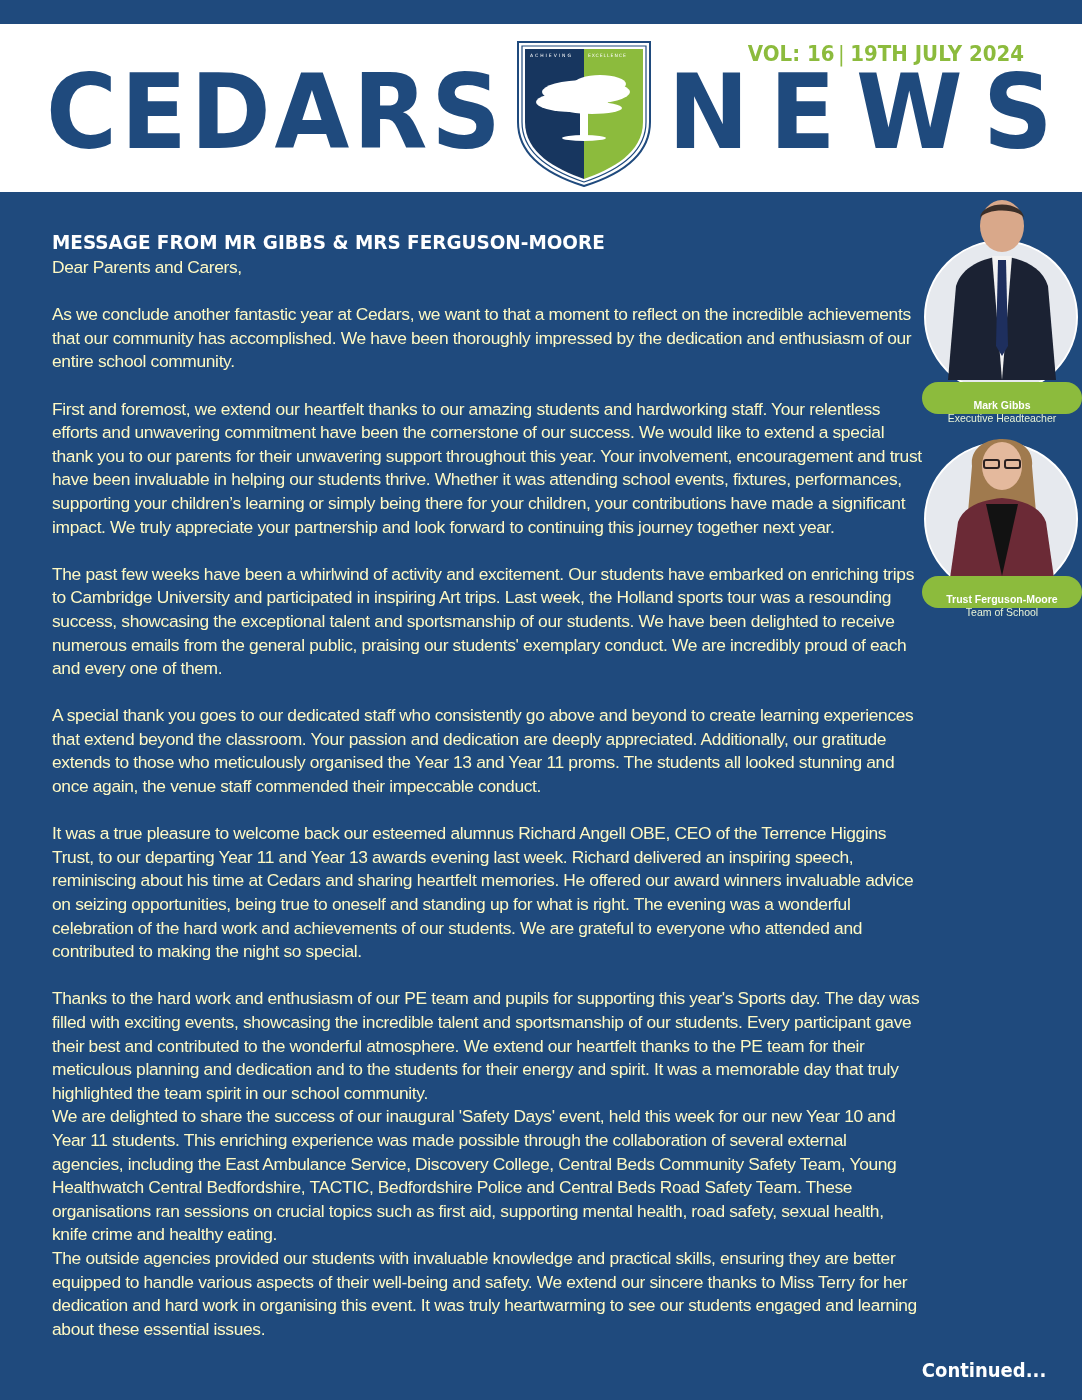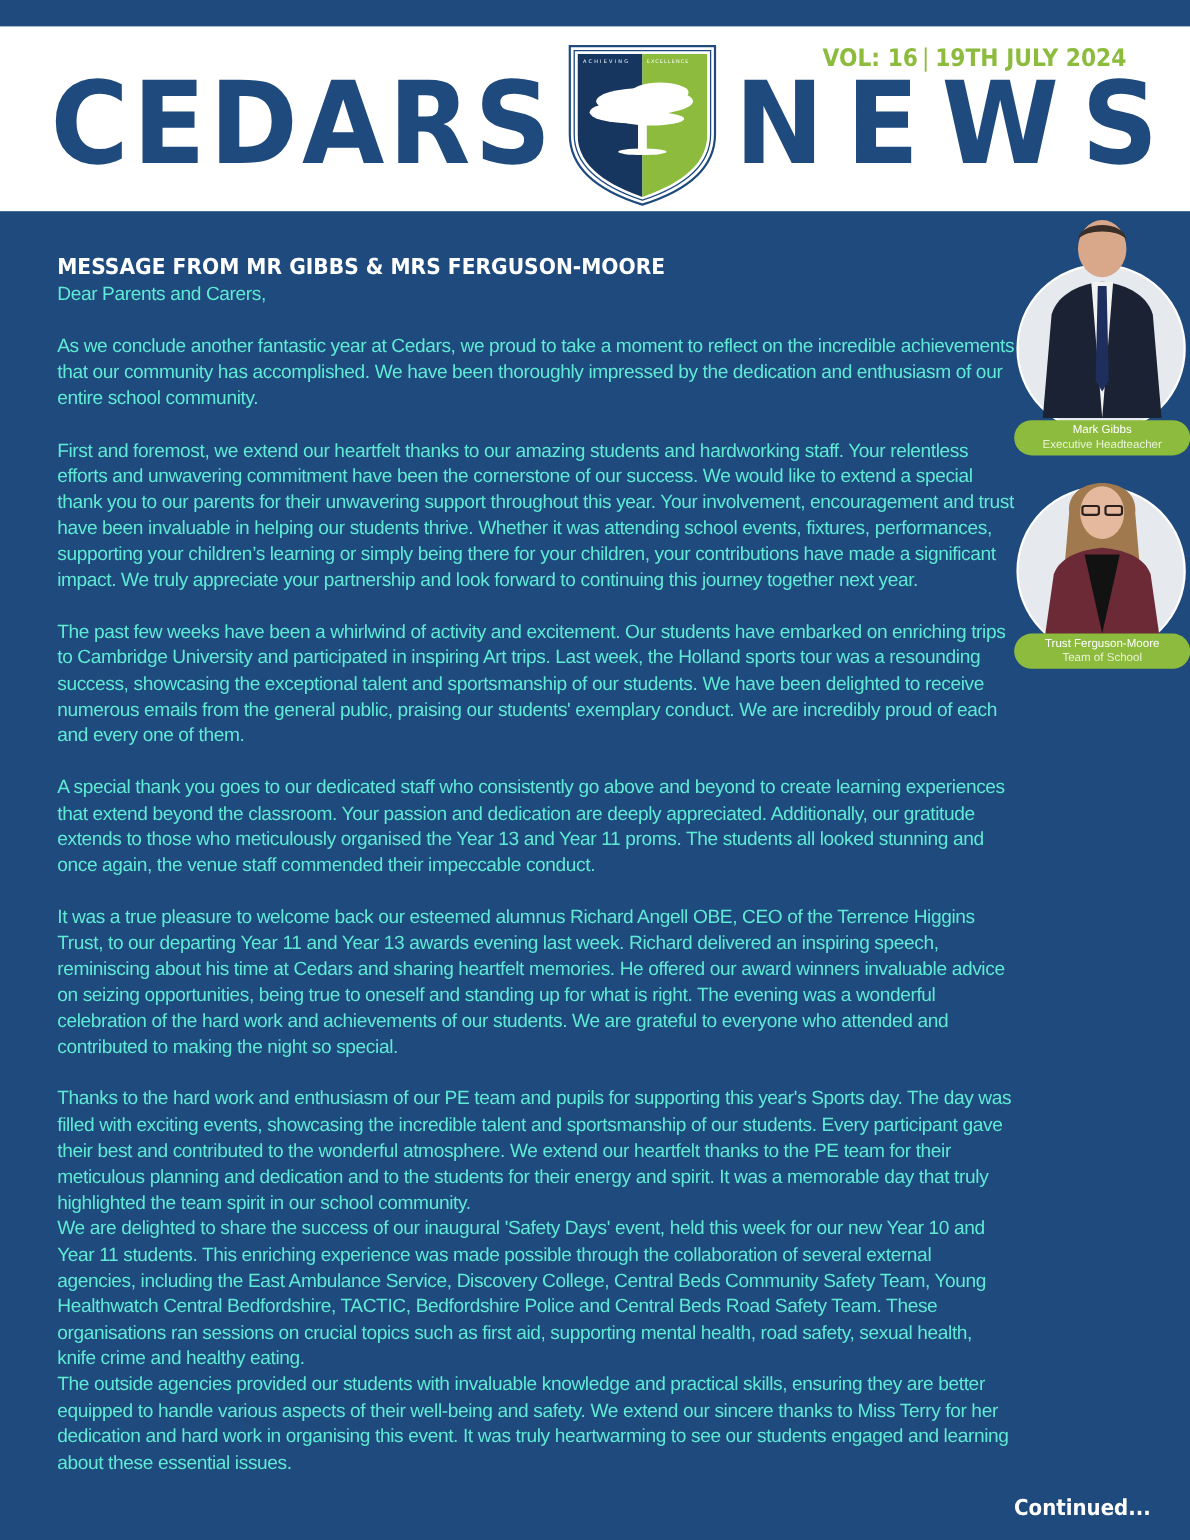--- a/index.html
+++ b/index.html
@@ -9,28 +9,28 @@
   .header { position: absolute; left: 0; top: 0; width: 1082px; height: 168px; background: #ffffff; margin-top: 24px; }
   .masthead-left { position: absolute; left: 46px; top: 36px; font-family: "DejaVu Sans", sans-serif; font-weight: bold; font-size: 104px; letter-spacing: 4px; color: #1f4a7d; line-height: 1; transform: scaleX(0.93); transform-origin: left top; }
   .masthead-right { position: absolute; left: 668px; top: 36px; font-family: "DejaVu Sans", sans-serif; font-weight: bold; font-size: 104px; letter-spacing: 22px; color: #1f4a7d; line-height: 1; transform: scaleX(0.93); transform-origin: left top; }
   .issue-line { position: absolute; right: 58px; top: 17px; font-family: "DejaVu Sans", sans-serif; font-weight: bold; font-size: 22px; color: #8cbb3d; white-space: nowrap; transform: scaleX(0.9); transform-origin: right top; }
   .issue-line .sep { font-weight: normal; margin: 0 6px 0 4px; }
 
   .shield { position: absolute; left: 516px; top: 16px; width: 136px; height: 148px; }
 
   .content { position: absolute; left: 52px; top: 182px; width: 870px; margin-top: 46px; }
   .title { font-family: "DejaVu Sans", sans-serif; font-weight: bold; font-size: 20px; line-height: 28px; transform: scaleX(0.92); transform-origin: left top; white-space: nowrap; }
-  .para { font-family: "Liberation Sans", sans-serif; font-size: 17.4px; line-height: 23.6px; letter-spacing: -0.35px; color: #5eead4; }
+  .para { font-family: "Liberation Sans", sans-serif; font-size: 17.4px; line-height: 23.6px; letter-spacing: -0.35px; color: #fef9c3; }
   .gap { height: 23.6px; }
 
   .profile { position: absolute; width: 160px; }
   .profile .circle { position: absolute; left: 2px; width: 154px; height: 154px; border-radius: 50%; background: #e6e9ee; border: 2px solid #ffffff; overflow: hidden; }
   .profile .person { position: absolute; }
   .name-tag { position: absolute; left: 0; width: 160px; height: 32px; border-radius: 16px; background: #8cbb3d; text-align: center; }
-  .name-tag .n { display: block; font-family: "Liberation Sans", sans-serif; font-weight: normal; font-size: 10.5px; color: #ffffff; line-height: 14px; padding-top: 2px; }
+  .name-tag .n { display: block; font-family: "Liberation Sans", sans-serif; font-weight: bold; font-size: 10.5px; color: #ffffff; line-height: 14px; padding-top: 16px; }
   .name-tag .r { display: block; font-family: "Liberation Sans", sans-serif; font-size: 10.5px; color: #e8f3d6; line-height: 13px; }
 
   .continued { position: absolute; right: 36px; top: 1358px; font-family: "DejaVu Sans", sans-serif; font-weight: bold; font-size: 20px; color: #ffffff; transform: scaleX(0.9); transform-origin: right top; }
 </style>
 </head>
 <body>
 
 <div class="header">
   <div class="masthead-left">CEDARS</div>
 
@@ -58,21 +58,21 @@
   <div class="issue-line">
     <span>VOL: 16</span><span class="sep">|</span><span>19TH JULY 2024</span>
   </div>
   <div class="masthead-right">NEWS</div>
 </div>
 
 <div class="content">
   <div class="title">MESSAGE FROM MR GIBBS &amp; MRS FERGUSON-MOORE</div>
   <div class="para">Dear Parents and Carers,</div>
   <div class="gap"></div>
-  <div class="para">As we conclude another fantastic year at Cedars, we proud to take a moment to reflect on the incredible achievements that our community has accomplished. We have been thoroughly impressed by the dedication and enthusiasm of our entire school community.</div>
+  <div class="para">As we conclude another fantastic year at Cedars, we want to that a moment to reflect on the incredible achievements that our community has accomplished. We have been thoroughly impressed by the dedication and enthusiasm of our entire school community.</div>
   <div class="gap"></div>
   <div class="para">First and foremost, we extend our heartfelt thanks to our amazing students and hardworking staff. Your relentless efforts and unwavering commitment have been the cornerstone of our success.  We would like to extend a special thank you to our parents for their unwavering support throughout this year. Your involvement, encouragement and trust have been invaluable in helping our students thrive. Whether it was attending school events, fixtures, performances, supporting your children’s learning or simply being there for your children, your contributions have made a significant impact. We truly appreciate your partnership and look forward to continuing this journey together next year.</div>
   <div class="gap"></div>
   <div class="para">The past few weeks have been a whirlwind of activity and excitement. Our students have embarked on enriching trips to Cambridge University and participated in inspiring Art trips. Last week, the Holland sports tour was a resounding success, showcasing the exceptional talent and sportsmanship of our students. We have been delighted to receive numerous emails from the general public, praising our students' exemplary conduct. We are incredibly proud of each and every one of them.</div>
   <div class="gap"></div>
   <div class="para">A special thank you goes to our dedicated staff who consistently go above and beyond to create learning experiences that extend beyond the classroom. Your passion and dedication are deeply appreciated. Additionally, our gratitude extends to those who meticulously organised the Year 13 and Year 11 proms. The students all looked stunning and once again, the venue staff commended their impeccable conduct.</div>
   <div class="gap"></div>
   <div class="para">It was a true pleasure to welcome back our esteemed alumnus Richard Angell OBE, CEO of the Terrence Higgins Trust, to our departing Year 11 and Year 13 awards evening last week. Richard delivered an inspiring speech, reminiscing about his time at Cedars and sharing heartfelt memories. He offered our award winners invaluable advice on seizing opportunities, being true to oneself and standing up for what is right. The evening was a wonderful celebration of the hard work and achievements of our students. We are grateful to everyone who attended and contributed to making the night so special.</div>
   <div class="gap"></div>
   <div class="para">Thanks to the hard work and enthusiasm of our PE team and pupils for supporting this year's Sports day. The day was filled with exciting events, showcasing the incredible talent and sportsmanship of our students. Every participant gave their best and contributed to the wonderful atmosphere. We extend our heartfelt thanks to the PE team for their meticulous planning and dedication and to the students for their energy and spirit. It was a memorable day that truly highlighted the team spirit in our school community.</div>

